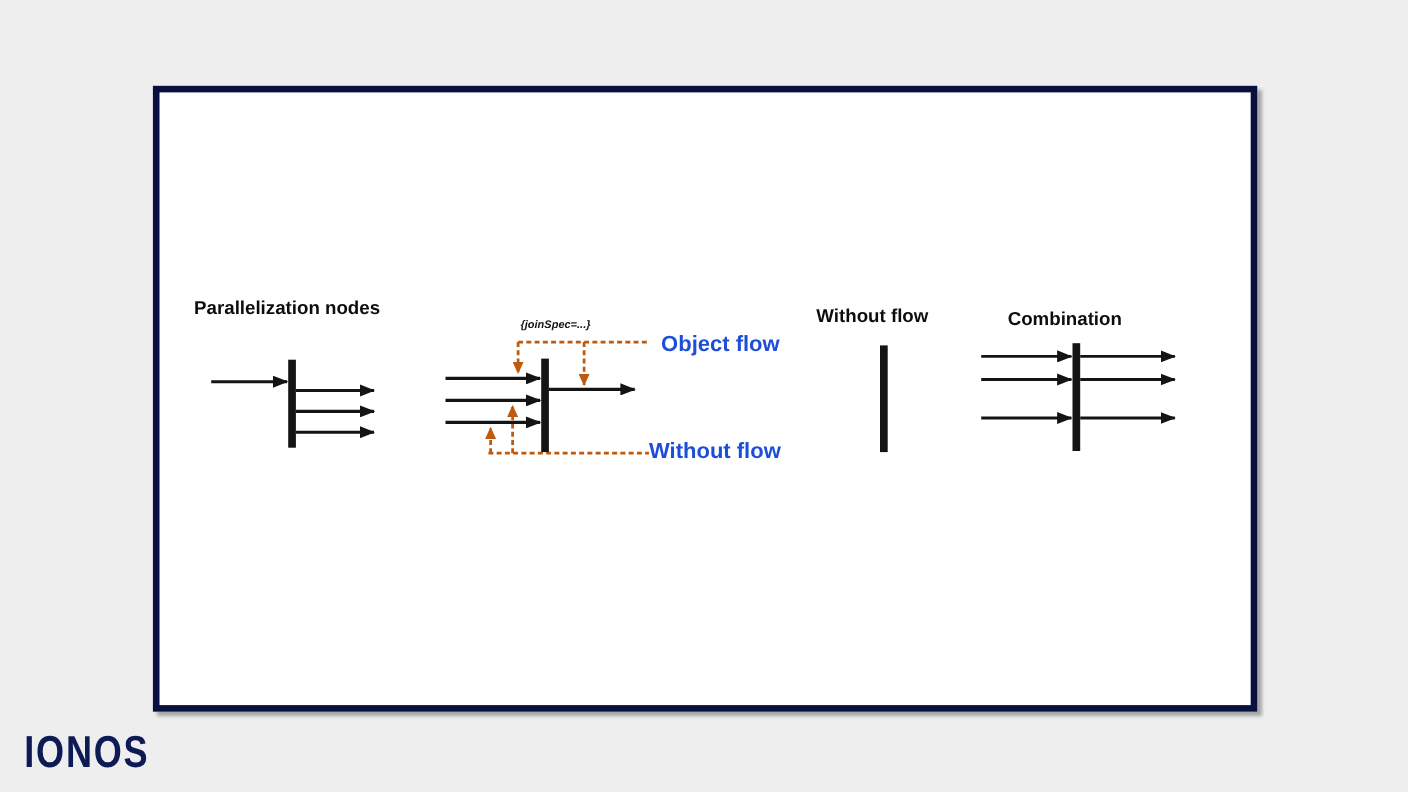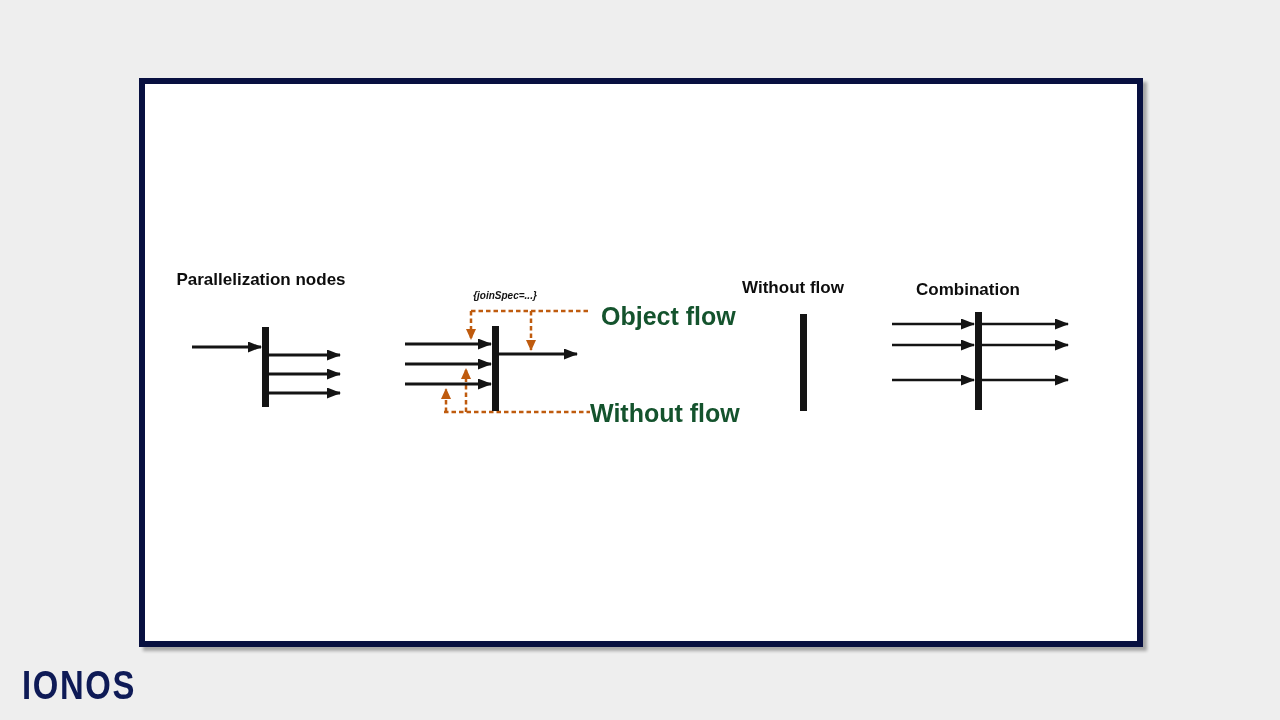--- a/index.html
+++ b/index.html
@@ -37,22 +37,22 @@
     font-size:10px;
     color:#141414;
     text-align:center;
     white-space:nowrap;
   }
 
   
   .flow-label{
     position:absolute;
     font-weight:bold;
-    font-size:25px;
-    color:#14532d;
+    font-size:20px;
+    color:#1d4ed8;
     white-space:nowrap;
   }
 
   .graphic{position:absolute;}
 
   
   .solo-bar{
     position:absolute;
     left:800px;top:310px;
     width:7px;height:97px;

